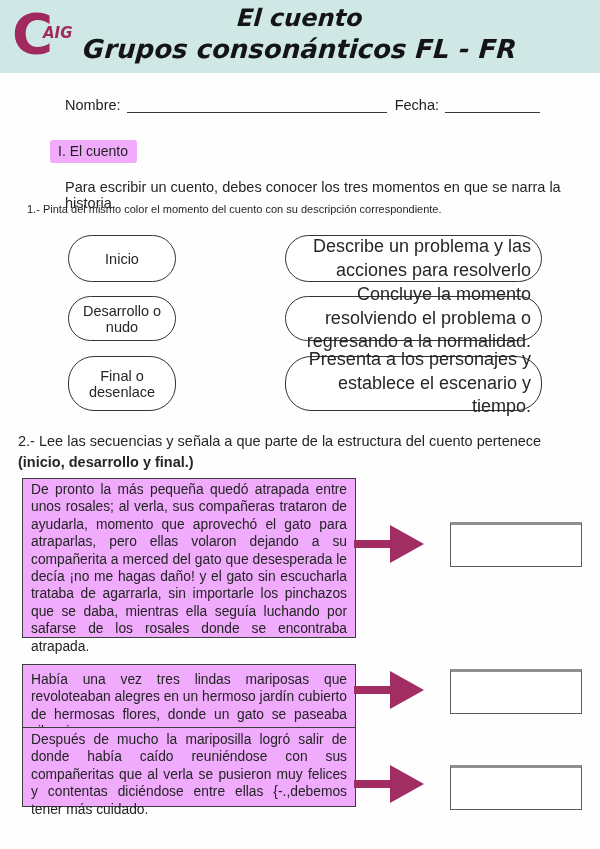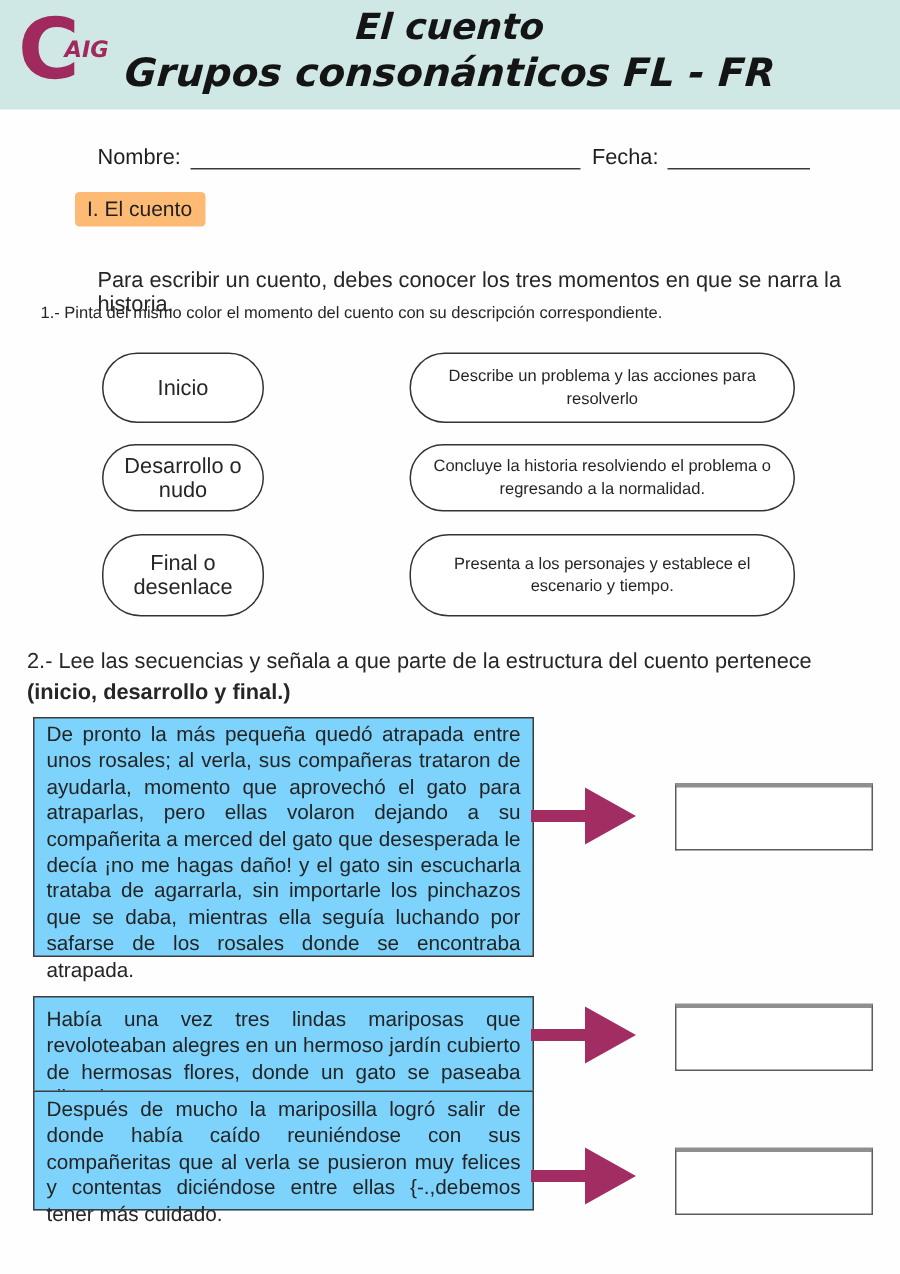--- a/index.html
+++ b/index.html
@@ -46,48 +46,48 @@
     position:absolute; top:96px; left:65px; width:475px;
     display:flex; align-items:flex-end; font-size:14.5px; color:#1f1f1f;
   }
   .nd-label { white-space:nowrap; }
   .line { border-bottom:1.3px solid #3a3a3a; height:17px; }
   .name-line { flex:1; margin:0 8px 0 6px; }
   .date-line { width:95px; margin-left:6px; }
 
   
   .sec1-heading {
-    position:absolute; top:128px; left:50px;
-    background:#fdba74; border-radius:3px;
+    position:absolute; top:140px; left:50px;
+    background:#f0abfc; border-radius:3px;
     padding:3px 9px 4px 8px; font-size:14px; color:#1f1f1f;
   }
   .intro { position:absolute; top:179px; left:38px; width:540px; font-size:14.5px;margin-left:27px; }
   .instr1 { position:absolute; top:203px; left:27px; width:560px; font-size:11px; }
 
   .oval {
     position:absolute; border:1.4px solid #333333; border-radius:26px;
     display:flex; align-items:center; justify-content:center;
     text-align:center; background:#ffffff;
   }
   .oval-left  { left:68px;  width:108px; font-size:14.5px; }
-  .oval-right { left:273px; width:257px; font-size:11px; line-height:1.3; padding:2px 10px; }
+  .oval-right { left:285px; width:257px; font-size:18px; line-height:1.3; padding:2px 10px;text-align:right; }
   .row1 { top:235px; height:47px; }
   .row2 { top:296px; height:45px; }
   .row3 { top:356px; height:55px; }
 
   
   .instr2 {
     position:absolute; top:431px; left:18px; width:552px;
     font-size:14.5px; line-height:1.45;
   }
   .instr2 b { font-weight:700; }
 
   .seq-box {
     position:absolute; left:22px; width:334px;
-    border:1.6px solid #3d3d3d; background:#7dd3fc;
+    border:1.6px solid #3d3d3d; background:#f0abfc;
     padding:2px 8px 2px 8px;
     font-size:13.8px; line-height:17.4px; text-align:justify; color:#242424;
   }
   .seq1 { top:478px; height:160px; }
   .seq2 { top:664px; height:66px; padding-top:6px; }
   .seq3 { top:727px; height:80px; padding-top:3px; }
 
   .arrow { position:absolute; left:354px; width:70px; height:38px; }
   .arrow-shaft {
     position:absolute; left:0; top:15px; width:38px; height:8px; background:#a22d63;
@@ -130,21 +130,21 @@
 
   <div class="sec1-heading">I. El cuento</div>
   <div class="intro">Para escribir un cuento, debes conocer los tres momentos en que se narra la historia.</div>
   <div class="instr1">1.- Pinta del mismo color el momento del cuento con su descripción correspondiente.</div>
 
   <div class="oval oval-left row1">Inicio</div>
   <div class="oval oval-left row2">Desarrollo o nudo</div>
   <div class="oval oval-left row3">Final o desenlace</div>
 
   <div class="oval oval-right row1">Describe un problema y las acciones para resolverlo</div>
-  <div class="oval oval-right row2">Concluye la historia resolviendo el problema o regresando a la normalidad.</div>
+  <div class="oval oval-right row2">Concluye la momento resolviendo el problema o regresando a la normalidad.</div>
   <div class="oval oval-right row3">Presenta a los personajes y establece el escenario y tiempo.</div>
 
   <div class="instr2">
     <span>2.- Lee las secuencias y señala a que parte de la estructura del cuento pertenece </span><b>(inicio, desarrollo y final.)</b>
   </div>
 
   <div class="seq-box seq1">De pronto la más pequeña quedó atrapada entre unos rosales; al verla, sus compañeras trataron de ayudarla, momento que aprovechó el gato para atraparlas, pero ellas volaron dejando a su compañerita a merced del gato que desesperada le decía ¡no me hagas daño! y el gato sin escucharla trataba de agarrarla, sin importarle los pinchazos que se daba, mientras ella seguía luchando por safarse de los rosales donde se encontraba atrapada.</div>
   <div class="arrow arrow1">
     <span class="arrow-shaft"></span>
     <span class="arrow-head"></span>

